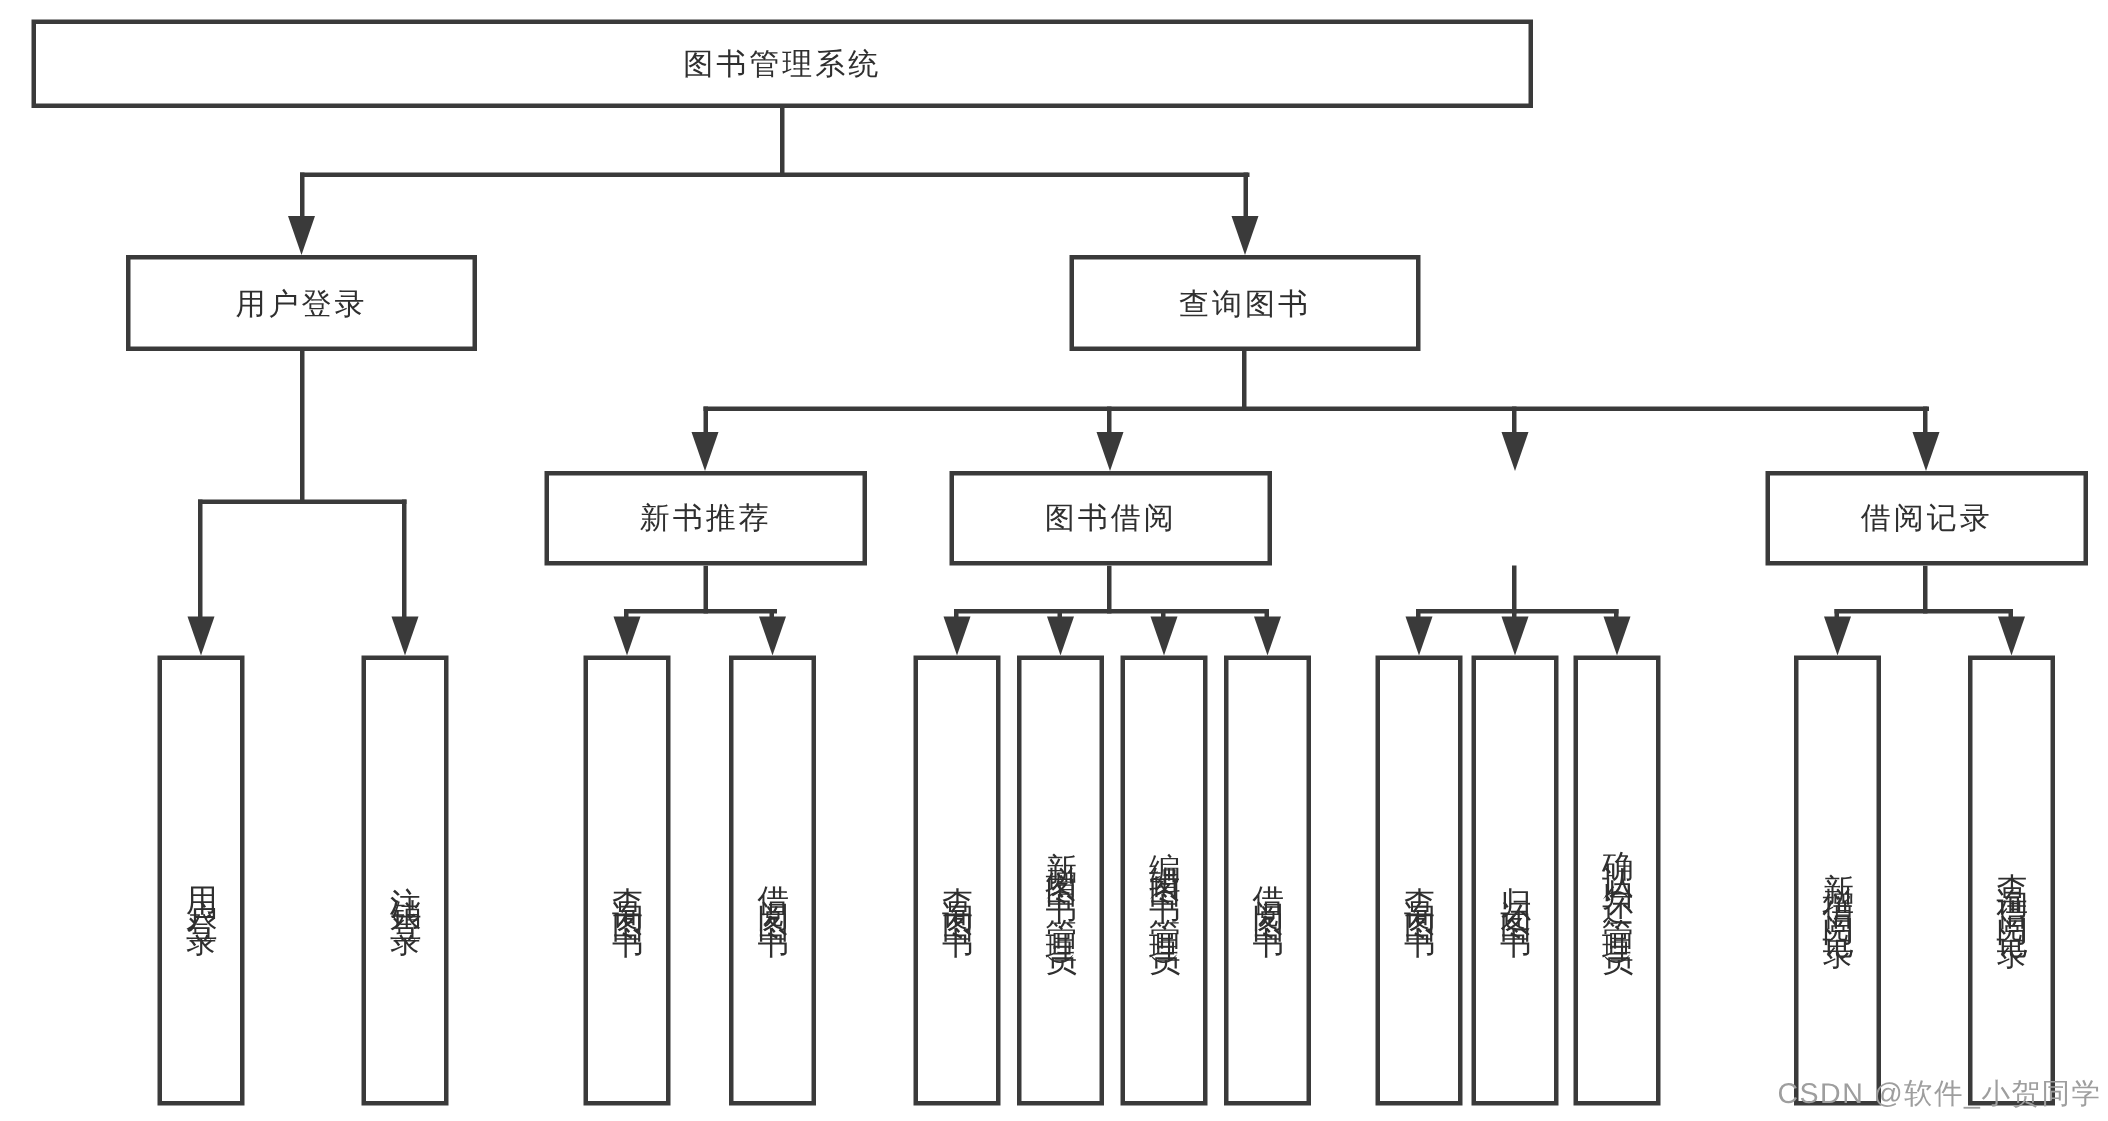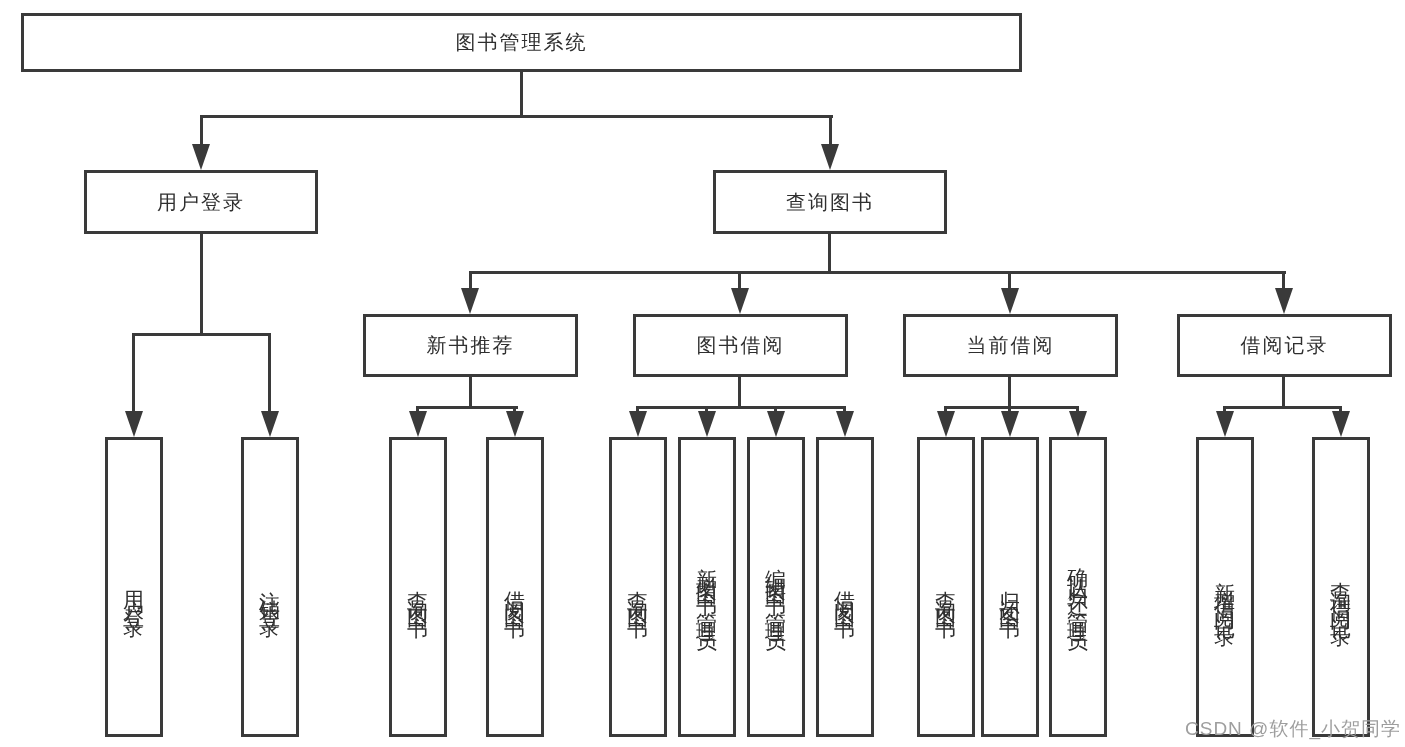--- a/index.html
+++ b/index.html
@@ -123,21 +123,20 @@
   <div class="ln" style="left:738px;  top:271px; width:3px; height:20px;"></div>
   <div class="ln" style="left:1008px; top:271px; width:3px; height:20px;"></div>
   <div class="ln" style="left:1282px; top:271px; width:3px; height:20px;"></div>
   <div class="ah" style="left:461px;  top:288px;"></div>
   <div class="ah" style="left:731px;  top:288px;"></div>
   <div class="ah" style="left:1001px; top:288px;"></div>
   <div class="ah" style="left:1275px; top:288px;"></div>
 
   <div class="box hbox" id="n-bor">图书借阅</div>
   <div class="box hbox" id="n-rec">新书推荐</div>
-  <div class="box hbox" id="n-cur">当前借阅</div>
   <div class="box hbox" id="n-his">借阅记录</div>
 
   <div class="ln" style="left:469px; top:377px; width:3px;   height:32px;"></div>
   <div class="ln" style="left:416px; top:406px; width:102px; height:3px;"></div>
   <div class="ln" style="left:416px; top:406px; width:3px;   height:10px;"></div>
   <div class="ln" style="left:513px; top:406px; width:3px;   height:10px;"></div>
   <div class="ah" style="left:409px; top:411px;"></div>
   <div class="ah" style="left:506px; top:411px;"></div>
 
   <div class="ln" style="left:738px; top:377px; width:3px;   height:32px;"></div>

